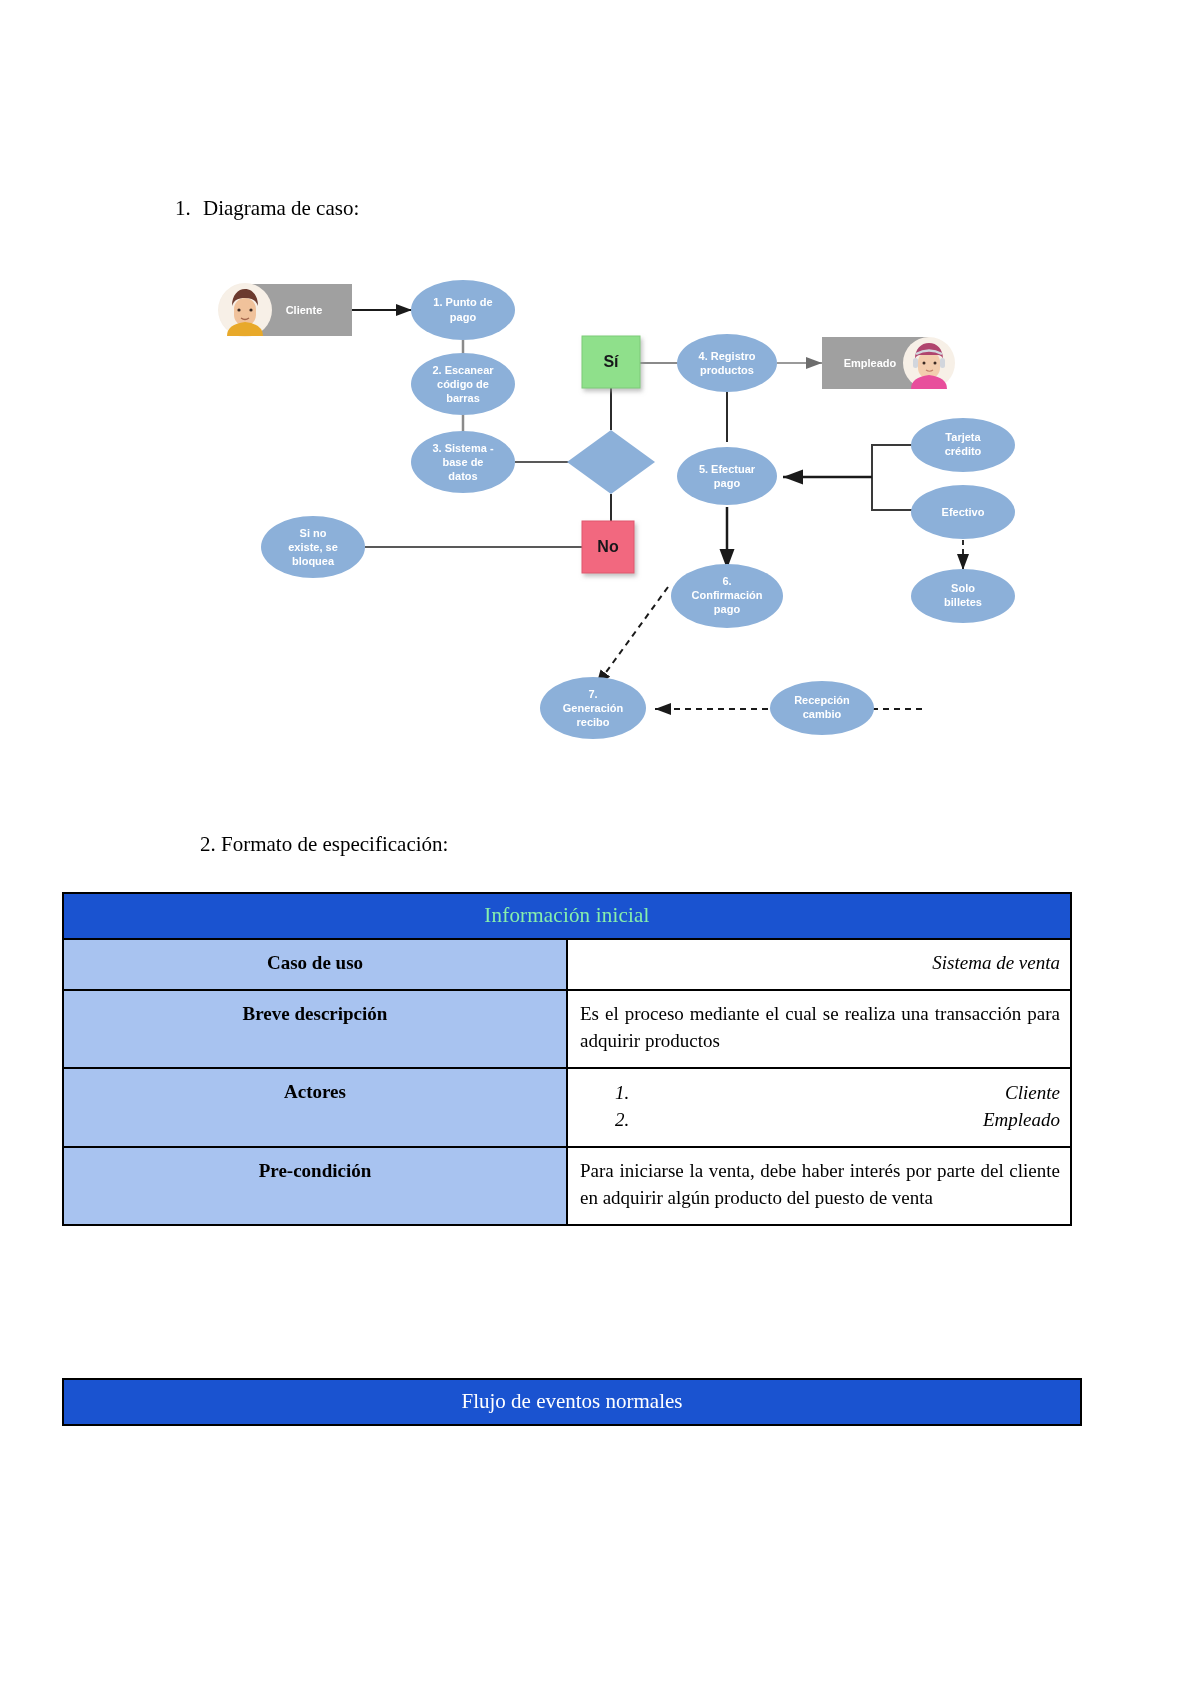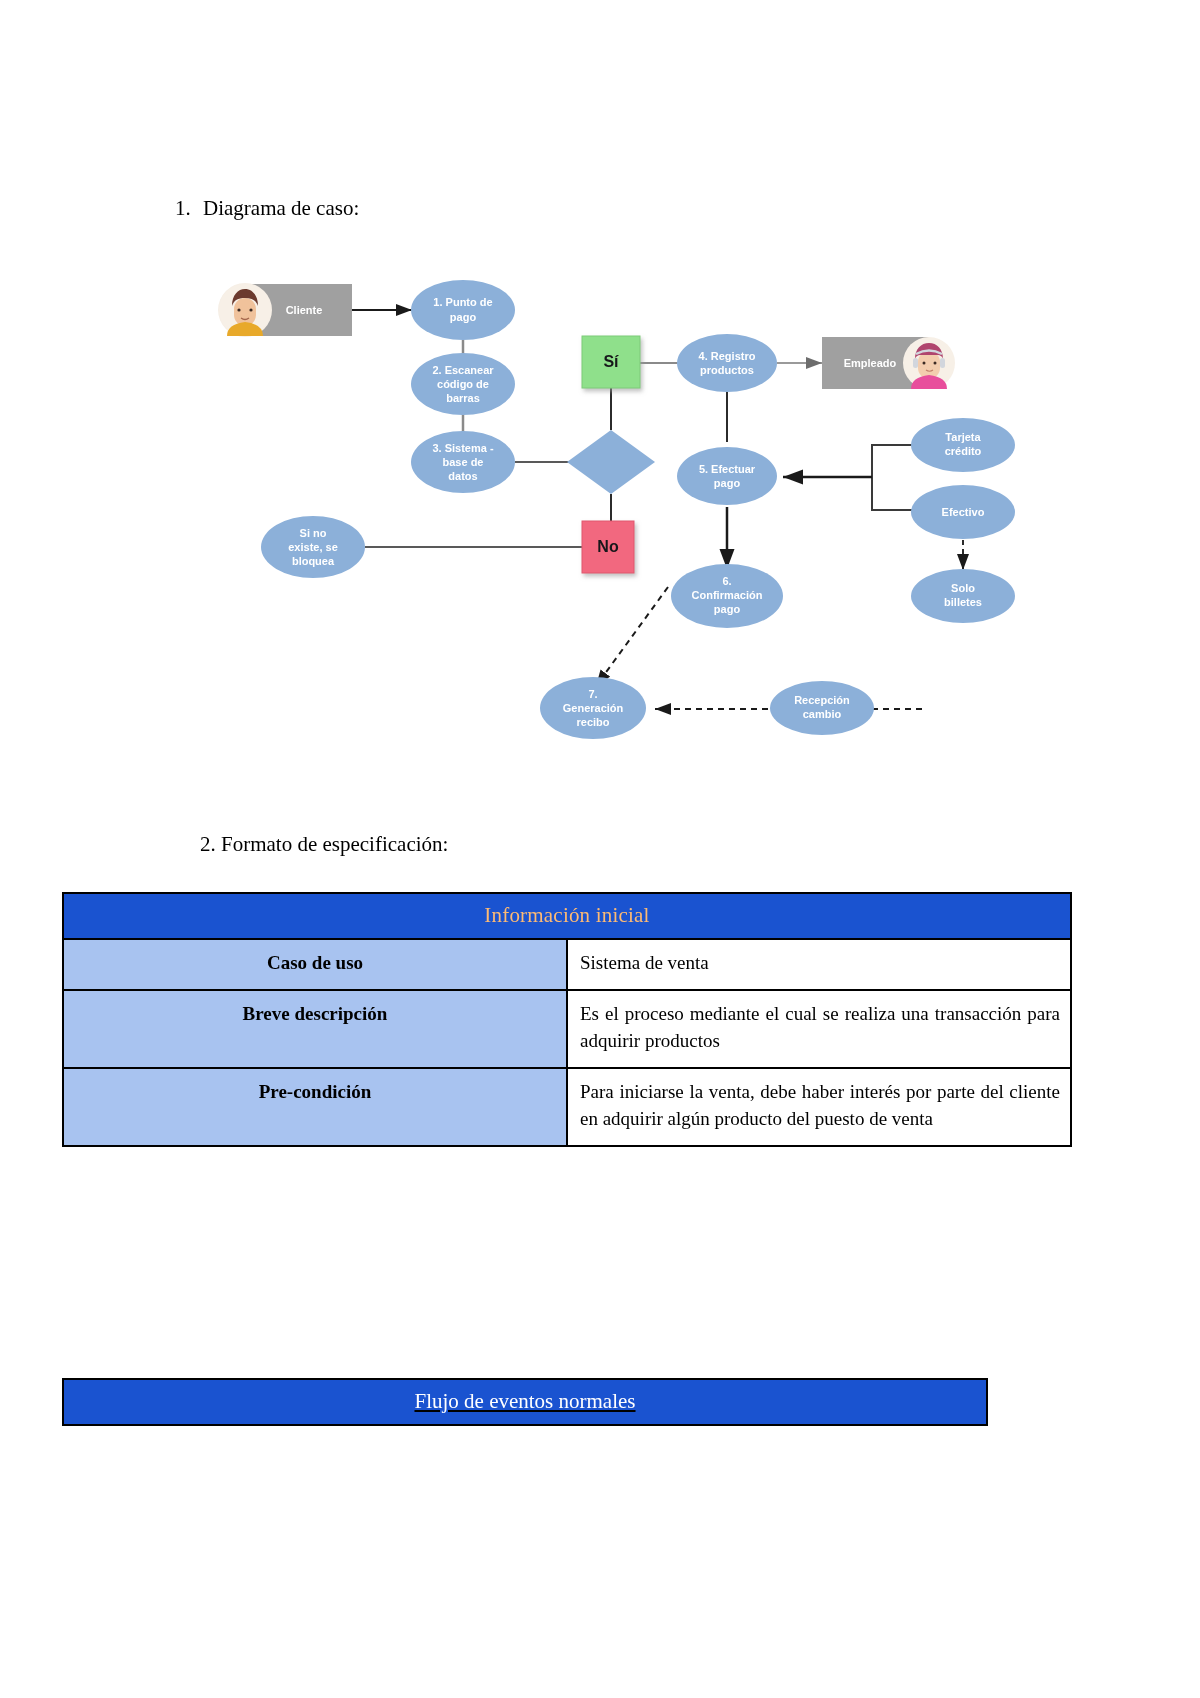--- a/index.html
+++ b/index.html
@@ -90,21 +90,21 @@
     table-layout: fixed;
     font-family: "Liberation Serif", serif;
   }
   .spec-table td, .spec-table th {
     border: 2px solid #000000;
     padding: 0;
     vertical-align: top;
   }
   .spec-table .hdr {
     background: #1a53d0;
-    color: #fdba74;
+    color: #86efac;
     text-align: center;
     font-size: 21px;
     font-weight: normal;
     padding: 9px 0 10px 0;
     letter-spacing: .2px;
   }
   .spec-table .label-cell {
     background: #a8c3f0;
     text-align: center;
     font-weight: bold;
@@ -112,37 +112,36 @@
     width: 480px;
     padding: 12px 10px;
   }
   .spec-table .value-cell {
     background: #ffffff;
     font-size: 19px;
     padding: 10px 10px 12px 12px;
     line-height: 1.42;
     text-align: justify;
   }
-  .spec-table .value-cell.plain { text-align: left; }
+  .spec-table .value-cell.plain { text-align: right; font-style: italic; }
   .actor-list {
     margin: 0;
     padding-left: 54px;
     font-size: 19px;
     line-height: 1.45;
   }
   .actor-list li { padding-left: 12px; }
 
   .flow-table {
     position: absolute;
     top: 1378px;
     left: 62px;
-    width: 926px;
+    width: 1020px;
     border-collapse: collapse;
     table-layout: fixed;
-    text-decoration: underline;
   }
   .flow-table td {
     border: 2px solid #000000;
     background: #1a53d0;
     color: #ffffff;
     text-align: center;
     font-size: 21px;
     padding: 9px 0 10px 0;
     font-family: "Liberation Serif", serif;
   }
@@ -341,20 +340,29 @@
       </tr>
       <tr>
         <td class="label-cell">Caso de uso</td>
         <td class="value-cell plain">Sistema de venta</td>
       </tr>
       <tr>
         <td class="label-cell">Breve descripción</td>
         <td class="value-cell">Es el proceso mediante el cual se realiza una transacción para adquirir productos</td>
       </tr>
       <tr>
+        <td class="label-cell">Actores</td>
+        <td class="value-cell plain">
+          <ol class="actor-list">
+            <li>Cliente</li>
+            <li>Empleado</li>
+          </ol>
+        </td>
+      </tr>
+      <tr>
         <td class="label-cell">Pre-condición</td>
         <td class="value-cell">Para iniciarse la venta, debe haber interés por parte del cliente en adquirir algún producto del puesto de venta</td>
       </tr>
     </tbody>
   </table>
 
   <table class="flow-table">
     <tbody>
       <tr>
         <td>Flujo de eventos normales</td>

